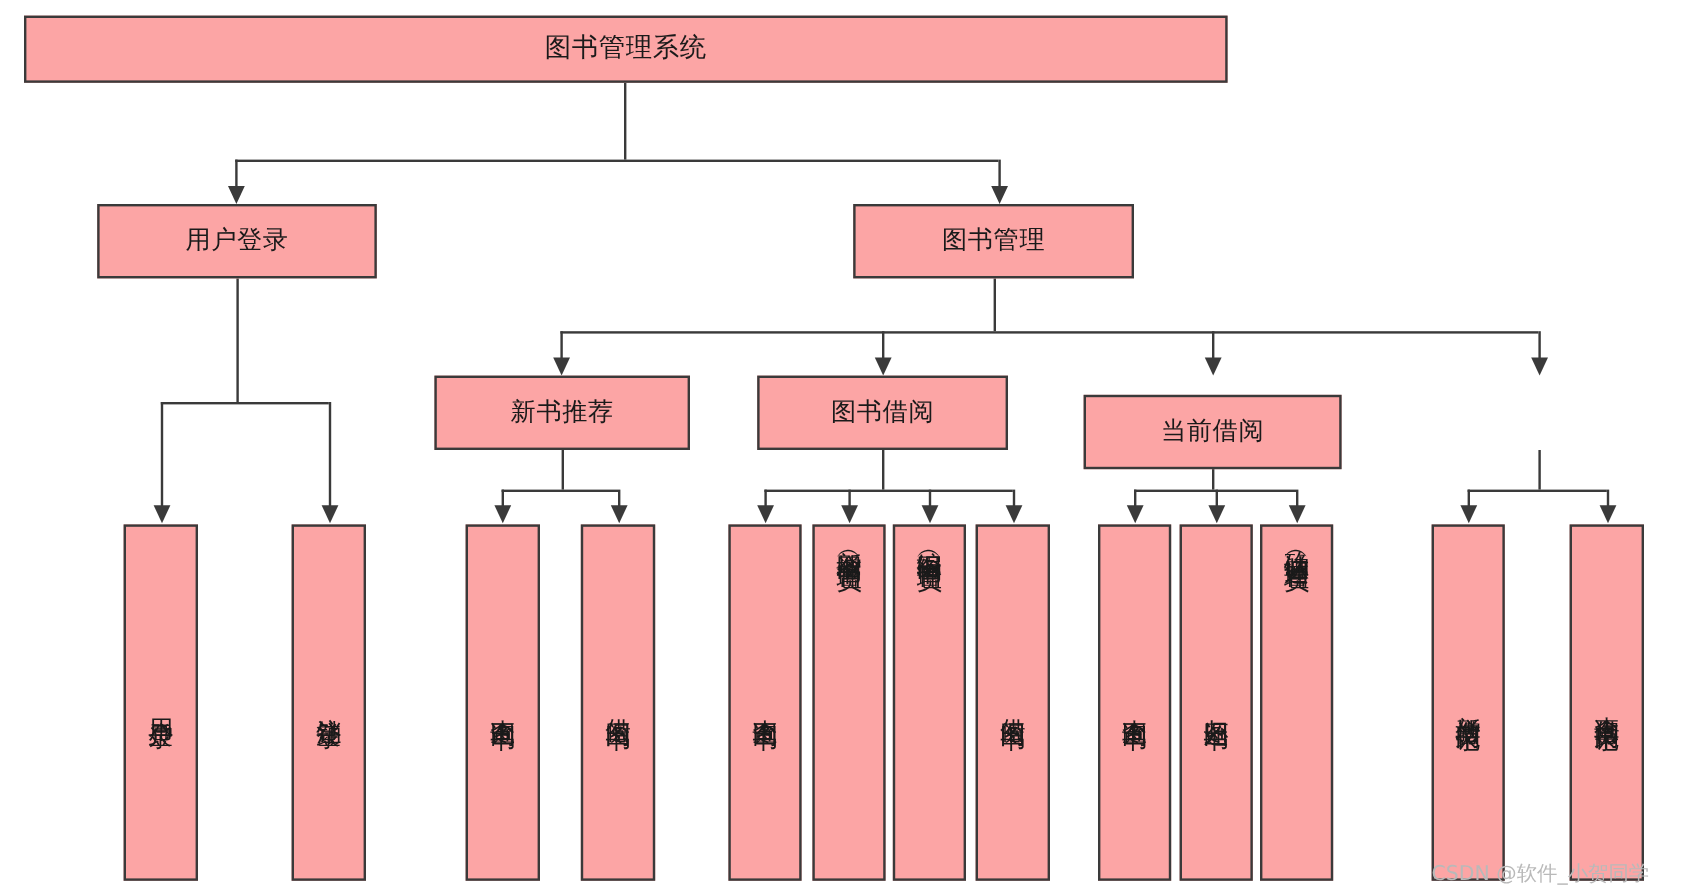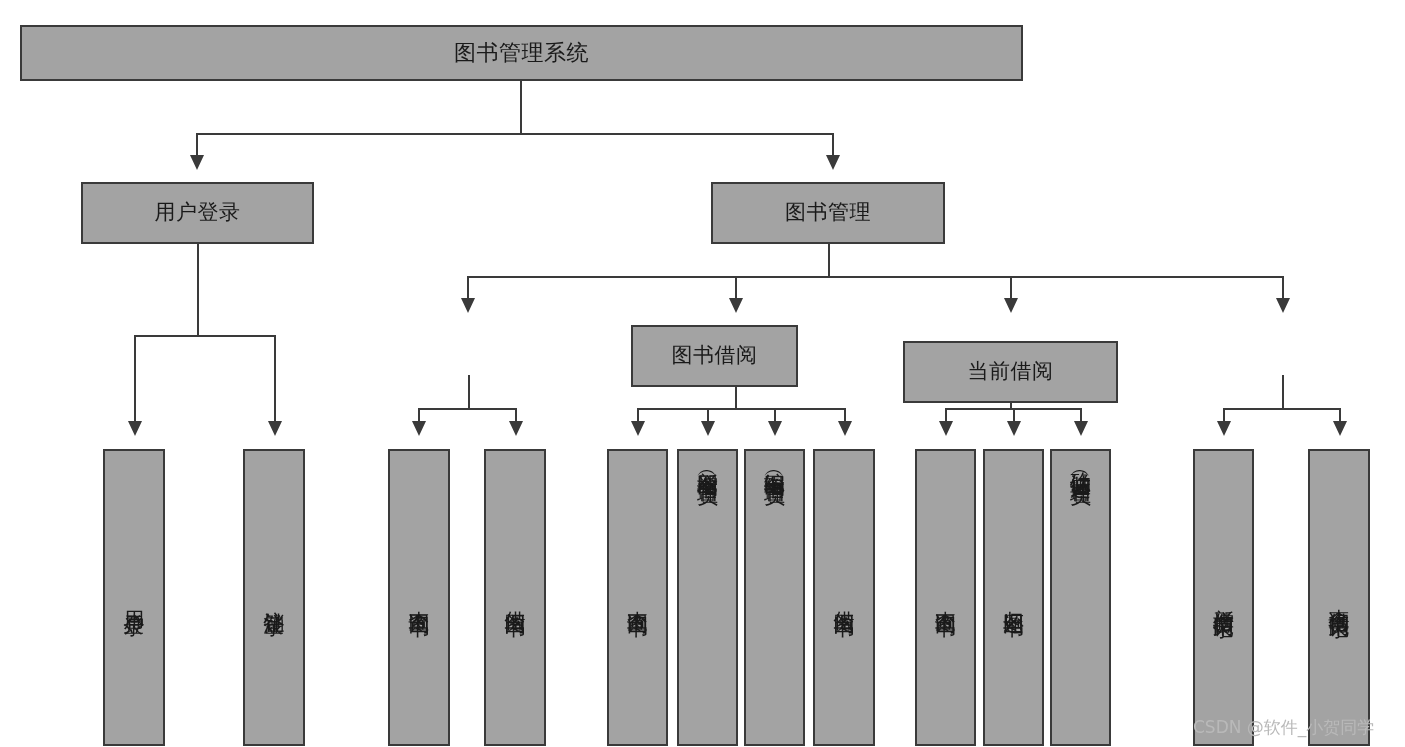--- a/index.html
+++ b/index.html
@@ -16,27 +16,26 @@
     width: 1405px;
     height: 747px;
     background: #ffffff;
     overflow: hidden;
   }
 
   
   .node {
     position: absolute;
     box-sizing: border-box;
-    background: #a3a3a3;
+    background: #fca5a5;
     border: 2px solid #3a3a3a;
     display: flex;
     align-items: center;
     justify-content: center;
     color: #1a1a1a;
-    margin-top: 12px;
   }
   .node-label {
     display: block;
     white-space: pre;
     letter-spacing: 0.5px;
   }
 
   
   .node.horiz .node-label {
     writing-mode: horizontal-tb;
@@ -163,21 +162,24 @@
     <span class="node-label">图书管理系统</span>
   </div>
 
   <div class="node horiz" style="left:81px; top:170px; width:233px; height:62px;">
     <span class="node-label">用户登录</span>
   </div>
   <div class="node horiz" style="left:711px; top:170px; width:234px; height:62px;">
     <span class="node-label">图书管理</span>
   </div>
 
-  <div class="node horiz" style="left:631px; top:313px; width:167px; height:62px;">
+  <div class="node horiz" style="left:362px; top:313px; width:213px; height:62px;">
+    <span class="node-label">新书推荐</span>
+  </div>
+  <div class="node horiz" style="left:631px; top:313px; width:209px; height:62px;">
     <span class="node-label">图书借阅</span>
   </div>
   <div class="node horiz" style="left:903px; top:329px; width:215px; height:62px;">
     <span class="node-label">当前借阅</span>
   </div>
 
   <div class="node vert centered" style="left:103px; top:437px; width:62px; height:297px;">
     <span class="node-label">用户登录</span>
   </div>
   <div class="node vert centered" style="left:243px; top:437px; width:62px; height:297px;">

